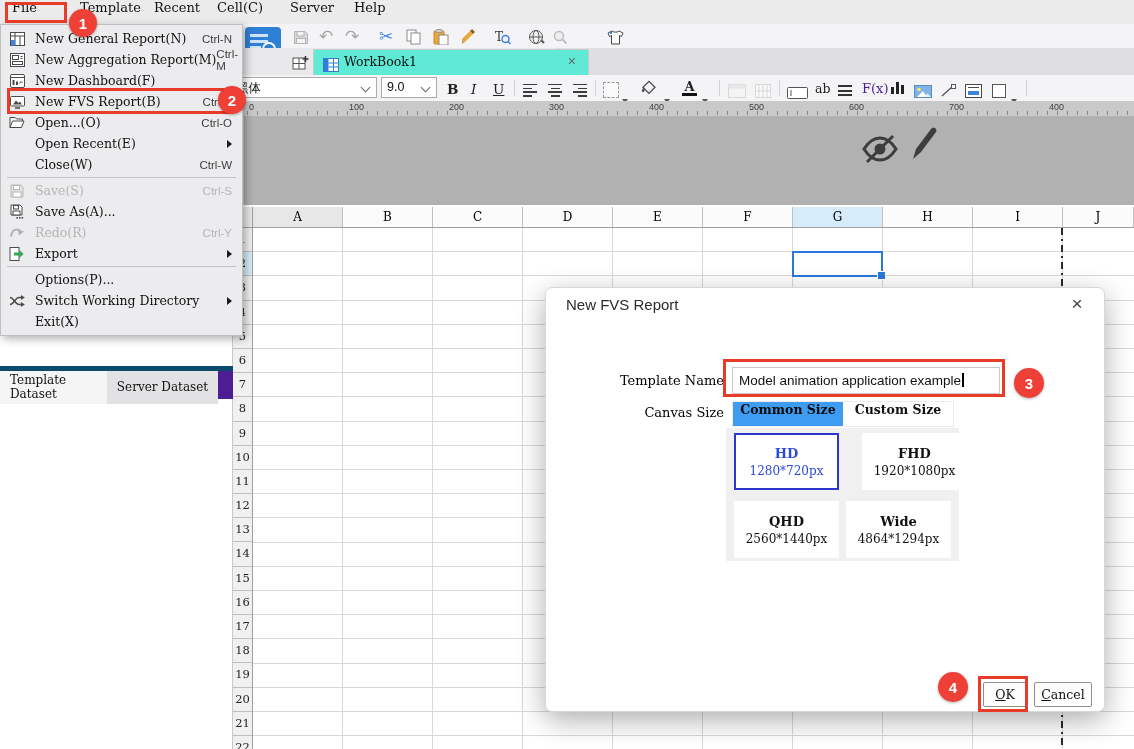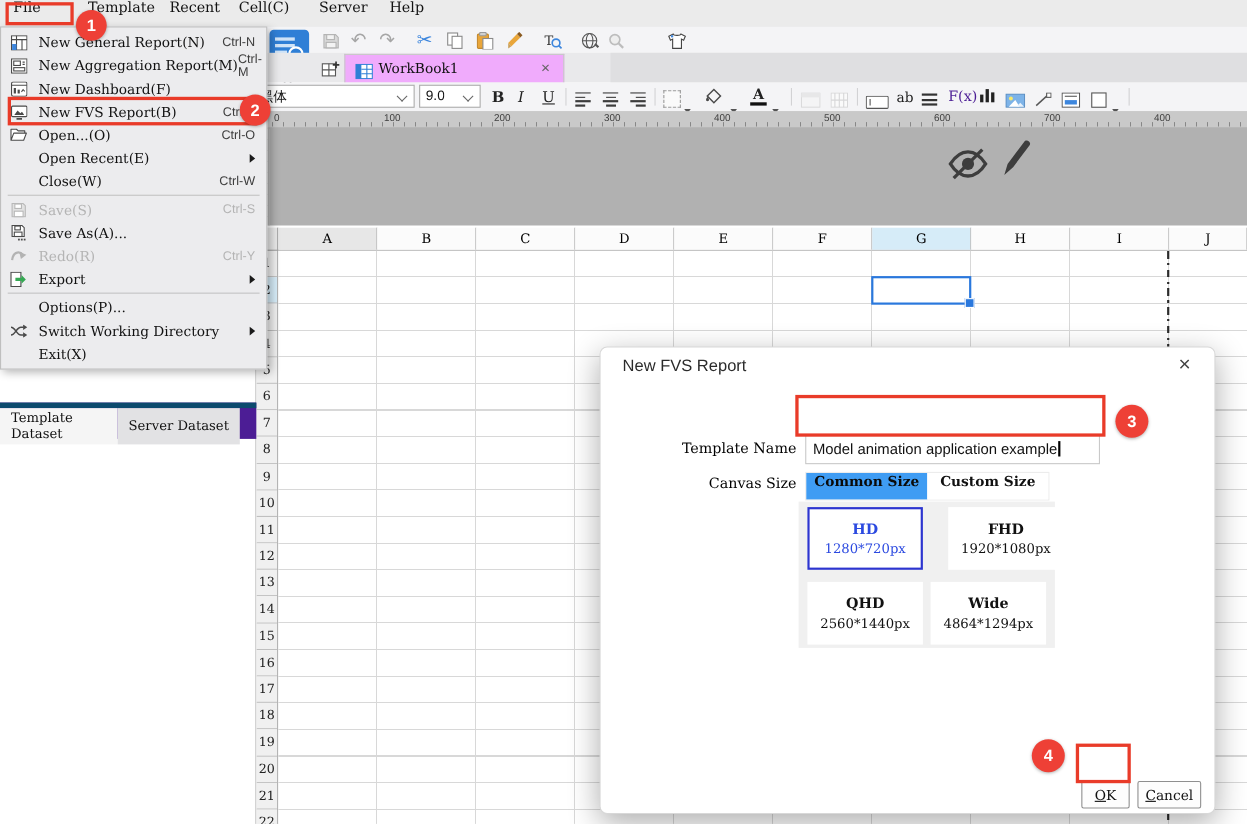--- a/index.html
+++ b/index.html
@@ -19,21 +19,21 @@
   .tsep{position:absolute;top:27px;width:1px;height:18px;background:#d2d2d4;}
   .glyph{font-size:17px;line-height:17px;}
   .bigblue{position:absolute;left:245px;top:27px;width:36px;height:34px;background:#2f7fd6;border-radius:4px;}
   .bigchev{position:absolute;left:258px;top:64px;}
   .cdown{display:inline-block;width:6px;height:6px;border-right:1.4px solid #666;border-bottom:1.4px solid #666;transform:rotate(45deg);}
   .theme-label{position:absolute;left:627px;top:28px;height:18px;line-height:18px;font:12px "DejaVu Serif",serif;color:#222;}
 
   
   .tabrow{position:absolute;left:0;top:48px;width:1134px;height:27px;background:#e9e9eb;}
   .tabrow-right{position:absolute;left:555px;top:0;width:579px;height:27px;background:#dfdfe1;}
-  .wbtab{position:absolute;left:313px;top:1px;width:200px;height:26px;background:#f0abfc;
+  .wbtab{position:absolute;left:313px;top:1px;width:276px;height:26px;background:#5eead4;
          border:1px solid #c9c9c9;border-bottom:none;box-sizing:border-box;}
   .wbtab .lbl{position:absolute;left:30px;top:4px;font:12.5px "DejaVu Serif",serif;color:#111;}
   .wbtab .x{position:absolute;right:12px;top:3px;font:14px "Liberation Sans",sans-serif;color:#666;}
 
   
   .fmtbar{position:absolute;left:0;top:75px;width:1134px;height:26px;background:#f4f4f6;border-bottom:1px solid #dcdcdc;}
   .combo{position:absolute;background:#fff;border:1px solid #ababab;box-sizing:border-box;height:21px;top:2px;}
   .combo .ctext{position:absolute;left:5px;top:2px;font:12.5px "Liberation Sans",sans-serif;color:#111;white-space:nowrap;overflow:hidden;}
   .combo .cdown{position:absolute;right:7px;top:6px;}
   .fico{position:absolute;top:5px;height:17px;display:flex;align-items:flex-end;}
@@ -103,21 +103,21 @@
   .fm-item{height:21px;display:flex;align-items:center;padding:0 10px 0 6px;}
   .fm-ic{width:20px;height:16px;margin-right:8px;display:flex;align-items:center;justify-content:center;flex:none;}
   .fm-lb{font:12.5px "DejaVu Serif",serif;color:#111;white-space:nowrap;}
   .fm-sc{margin-left:auto;font:11.5px "Liberation Sans",sans-serif;color:#3d3d3d;}
   .fm-ar{margin-left:auto;width:0;height:0;border-top:4px solid transparent;border-bottom:4px solid transparent;border-left:5px solid #1a1a1a;}
   .fm-item.disabled .fm-lb,.fm-item.disabled .fm-sc{color:#b4b4b4;}
   .fm-sep{border-top:1px solid #c3c3c3;margin:2px 6px;}
 
   
   .dialog{position:absolute;left:545px;top:287px;width:560px;height:425px;background:#fff;border:1px solid #d8d8d8;
-          border-radius:7px;box-sizing:border-box;box-shadow:0 8px 28px rgba(0,0,0,.32);z-index:20;margin-top:28px;}
+          border-radius:7px;box-sizing:border-box;box-shadow:0 8px 28px rgba(0,0,0,.32);z-index:20;}
   .dlg-title{position:absolute;left:20px;top:8px;font:15px "Liberation Sans",sans-serif;color:#2b2b2b;}
   .dlg-close{position:absolute;left:520px;top:5px;width:22px;height:22px;font:19px "Liberation Sans",sans-serif;color:#444;text-align:center;line-height:22px;}
   .dlg-lbl{position:absolute;width:130px;text-align:right;font:13px "DejaVu Serif",serif;color:#000;left:48px;}
   .dlg-input{position:absolute;left:186px;top:79px;width:268px;height:27px;background:#fff;border:1px solid #c9c9c9;box-sizing:border-box;}
   .dlg-input span{position:absolute;left:6px;top:5px;font:13.5px "Liberation Sans",sans-serif;color:#111;white-space:nowrap;}
   .caretbar::after{content:"";display:inline-block;width:1.5px;height:14px;background:#000;margin-left:1px;vertical-align:-2px;}
   .segtabs{position:absolute;left:186px;top:113px;width:220px;height:24px;display:flex;background:#fff;border:1px solid #ececec;box-sizing:content-box;}
   .seg{flex:0 0 110px;text-align:center;line-height:24px;font:bold 12.5px "DejaVu Serif",serif;color:#111;background:#fff;}
   .seg.sel{background:#3f9cf3;color:#0a0a0a;}
   .sizepanel{position:absolute;left:180px;top:140px;width:233px;height:133px;background:#f0f0f0;}

